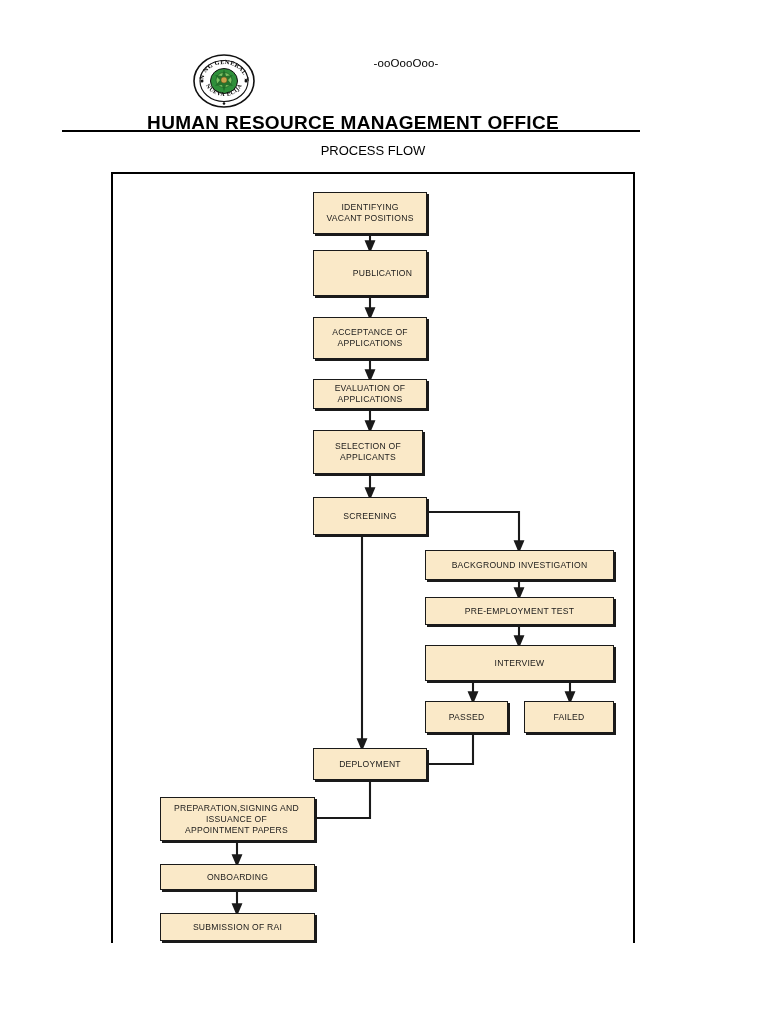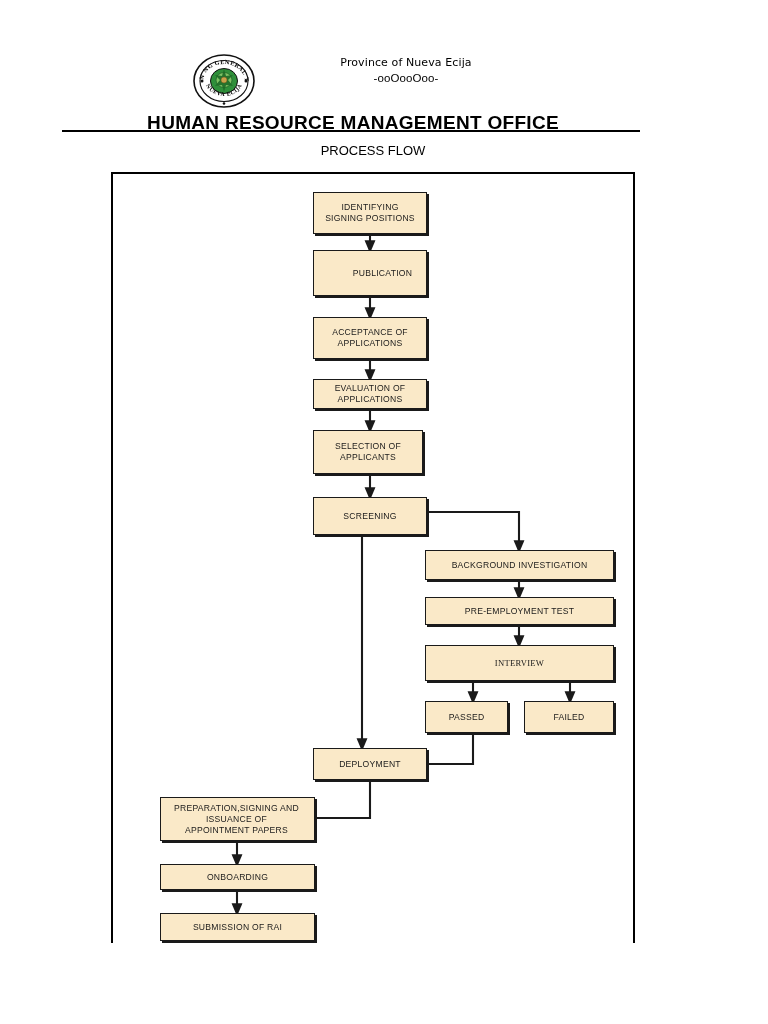--- a/index.html
+++ b/index.html
@@ -132,21 +132,21 @@
   
   #n-identify   { left: 313px; top: 192px; width: 114px; height: 42px; }
   #n-publication{ left: 313px; top: 250px; width: 114px; height: 46px; padding-left: 27px; }
   #n-acceptance { left: 313px; top: 317px; width: 114px; height: 42px; }
   #n-evaluation { left: 313px; top: 379px; width: 114px; height: 30px; }
   #n-selection  { left: 313px; top: 430px; width: 110px; height: 44px; }
   #n-screening  { left: 313px; top: 497px; width: 114px; height: 38px; }
 
   #n-background { left: 425px; top: 550px; width: 189px; height: 30px; }
   #n-pretest    { left: 425px; top: 597px; width: 189px; height: 28px; }
-  #n-interview  { left: 425px; top: 645px; width: 189px; height: 36px; font-family: Liberation Serif, serif; }
+  #n-interview  { left: 425px; top: 645px; width: 189px; height: 36px; }
 
   #n-passed     { left: 425px; top: 701px; width: 83px; height: 32px; }
   #n-failed     { left: 524px; top: 701px; width: 90px; height: 32px; }
 
   #n-deployment { left: 313px; top: 748px; width: 114px; height: 32px; text-align: right; }
 
   #n-preparation{ left: 160px; top: 797px; width: 155px; height: 44px;
                   overflow: visible; }
   #n-preparation .lbl { white-space: pre-line; width: 160px; margin-left: -2px; }
 
@@ -174,21 +174,20 @@
       <text font-family="DejaVu Serif, serif" font-size="5.4" font-weight="bold" fill="#111" letter-spacing="0.3">
         <textPath href="#sealArcTop" startOffset="50%" text-anchor="middle">BAYAN NG GENERAL TINIO</textPath>
       </text>
       <text font-family="DejaVu Serif, serif" font-size="5.2" font-weight="bold" fill="#111" letter-spacing="0.4">
         <textPath href="#sealArcBot" startOffset="50%" text-anchor="middle">NUEVA ECIJA</textPath>
       </text>
     </svg>
   </div>
 
   <div id="agency-lines">
-    <div class="agency-line serif-ish">Province of Nueva Ecija</div>
     <div class="agency-line">-ooOooOoo-</div>
   </div>
 
   <div id="office-title">HUMAN RESOURCE MANAGEMENT OFFICE</div>
 
   <div id="header-rule"></div>
 </div>
 
 <div id="diagram-title">
   <div class="t-line">PROCESS FLOW</div>
@@ -233,21 +232,21 @@
 
       <line x1="237" y1="841" x2="237" y2="861" marker-end="url(#arrowhead)"></line>
 
       <line x1="237" y1="890" x2="237" y2="910" marker-end="url(#arrowhead)"></line>
     </g>
   </svg>
 </div>
 
 <div class="node" id="n-identify">
   <span class="lbl">IDENTIFYING
-SIGNING POSITIONS</span>
+VACANT POSITIONS</span>
 </div>
 <div class="node" id="n-publication">
   <span class="lbl">PUBLICATION</span>
 </div>
 <div class="node" id="n-acceptance">
   <span class="lbl">ACCEPTANCE OF
 APPLICATIONS</span>
 </div>
 <div class="node" id="n-evaluation">
   <span class="lbl">EVALUATION OF

